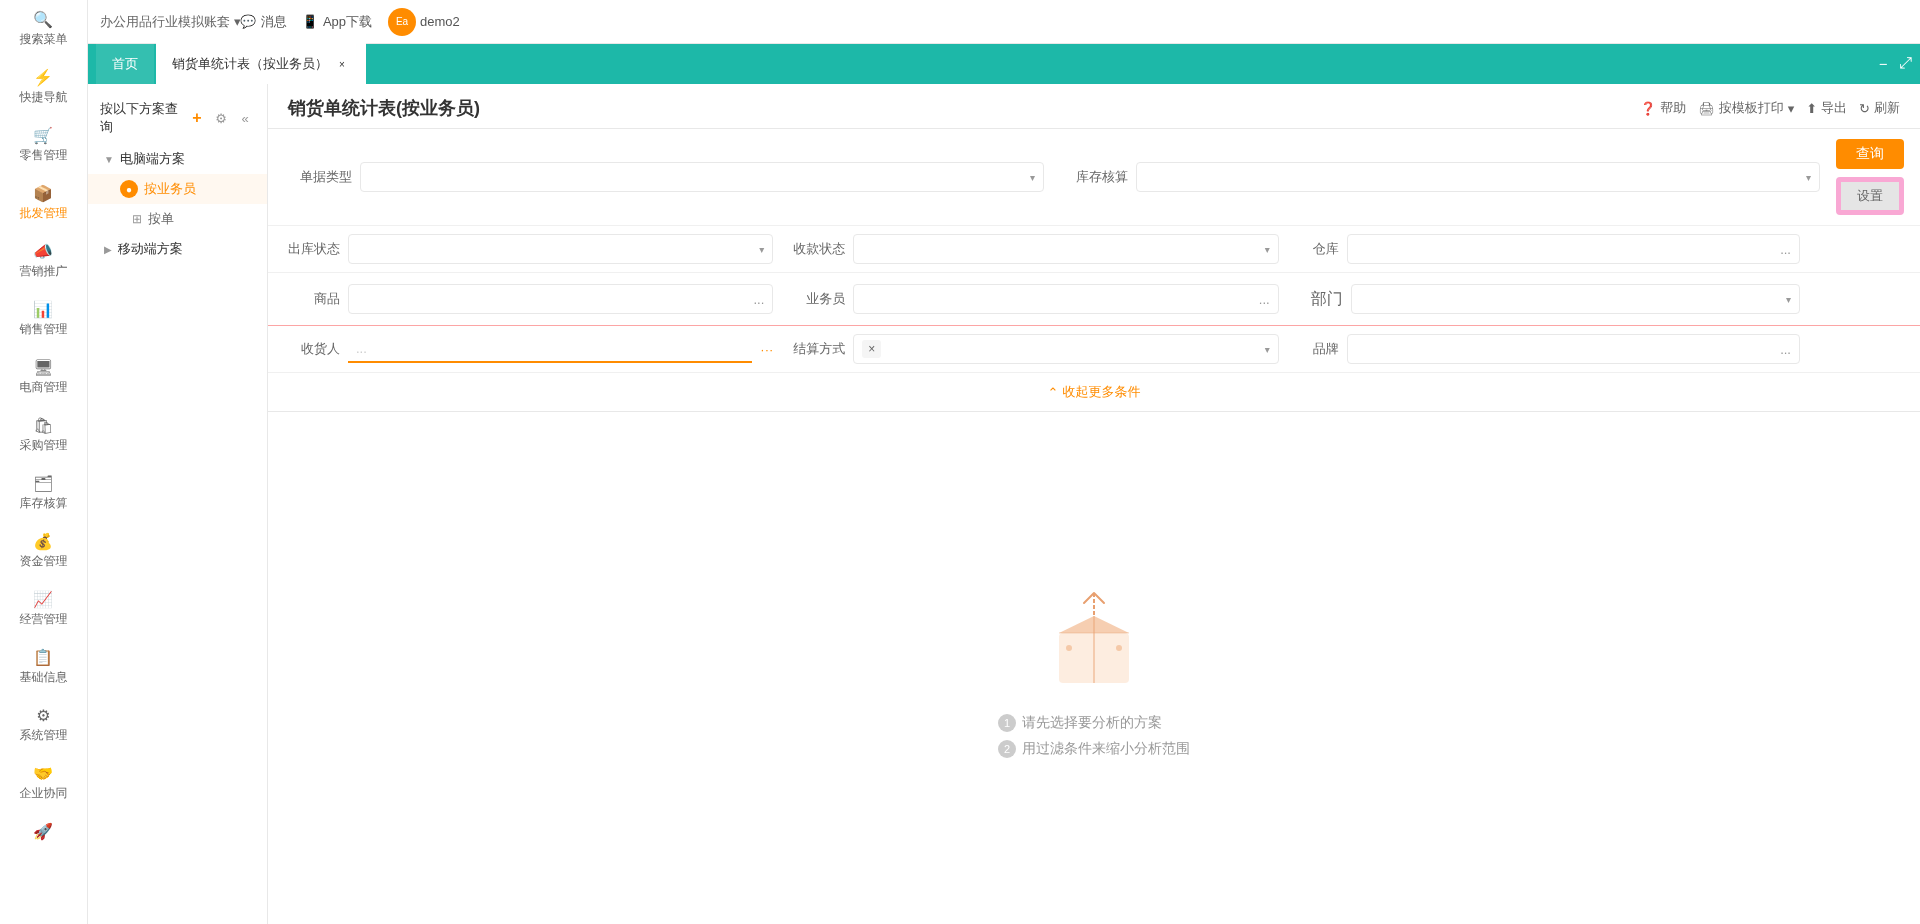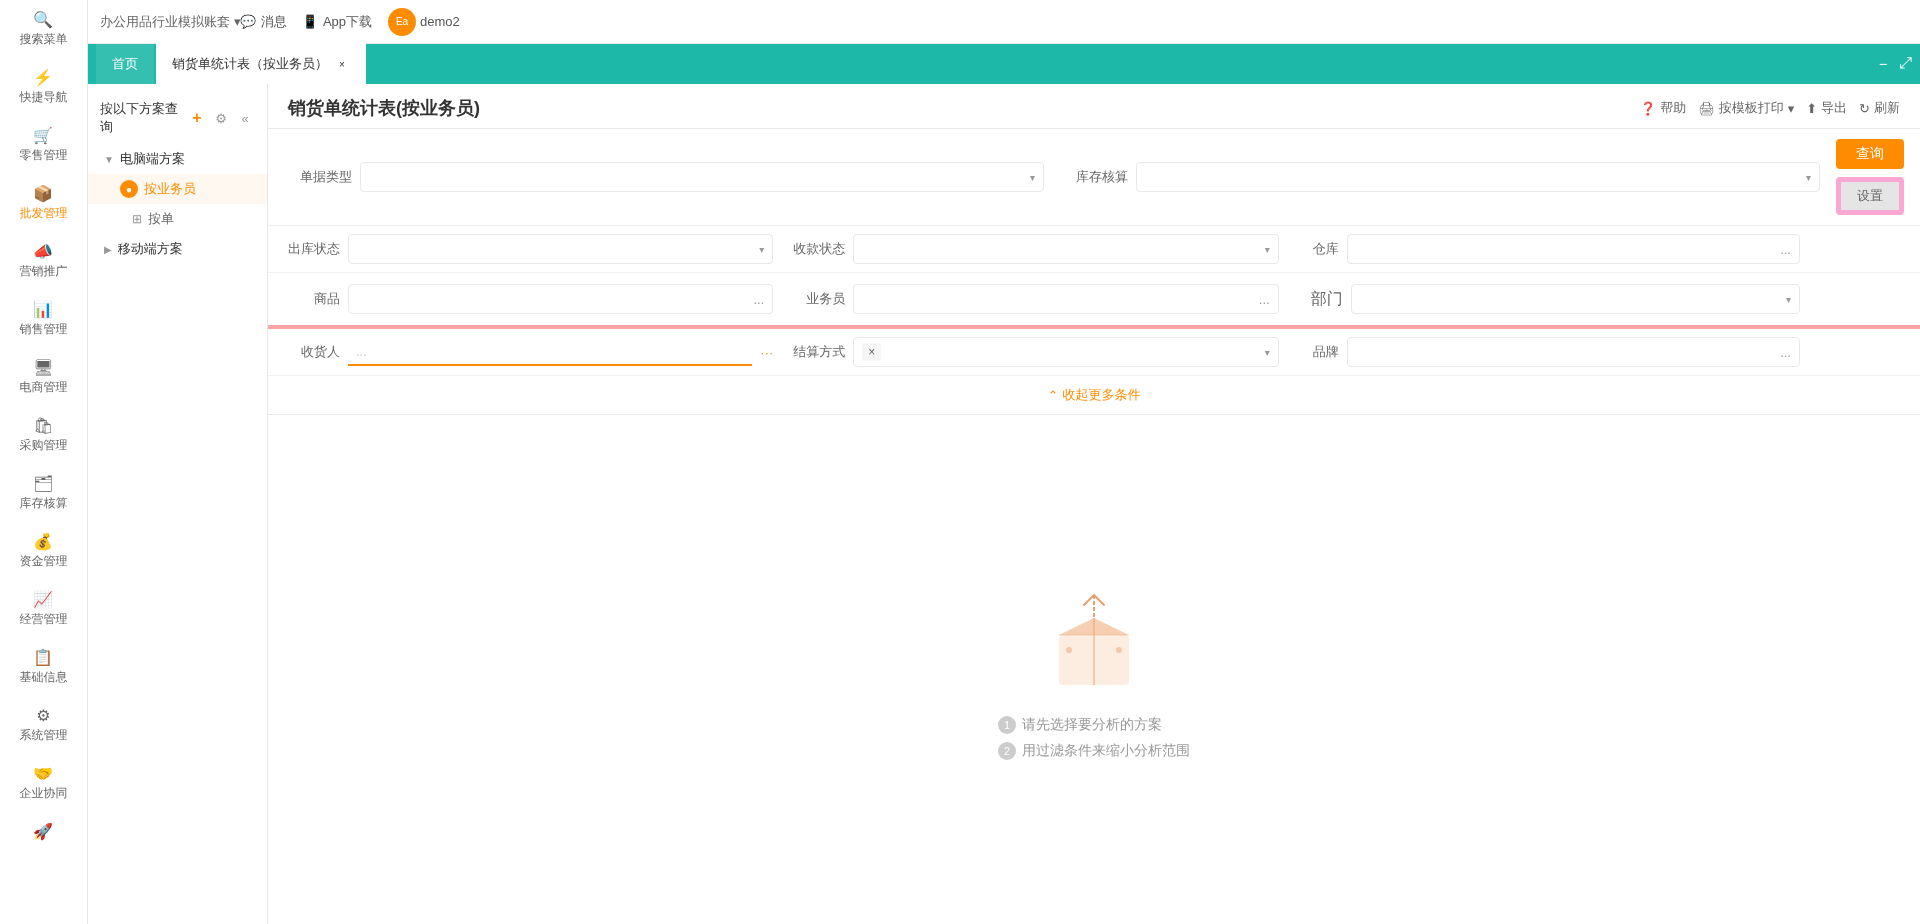--- a/index.html
+++ b/index.html
@@ -296,21 +296,21 @@
           </div>
           <div style="display:flex;align-items:center;gap:8px;flex:1;padding:0 16px;">
             <span style="color:#666;font-size:13px;white-space:nowrap;min-width:28px;text-align:right;">仓库</span>
             <div class="select-with-dots" style="flex:1;">
               <span>...</span>
             </div>
           </div>
           <div style="width:88px;"></div>
         </div>
 
-        <div style="display:flex; align-items:center; padding: 8px 16px; border-bottom: 4px solid #fca5a5; gap:0;">
+        <div style="display:flex; align-items:center; padding: 8px 16px; border-bottom: 1px solid #fca5a5; gap:0;">
           <div style="display:flex;align-items:center;gap:8px;flex:1;">
             <span style="color:#666;font-size:13px;white-space:nowrap;min-width:56px;text-align:right;">商品</span>
             <div class="select-with-dots" style="flex:1;">
               <span>...</span>
             </div>
           </div>
           <div style="display:flex;align-items:center;gap:8px;flex:1;padding:3px 16px;">
             <span style="color:#666;font-size:13px;white-space:nowrap;min-width:56px;text-align:right;">业务员</span>
             <div class="select-with-dots" style="flex:1;">
               <span>...</span>

